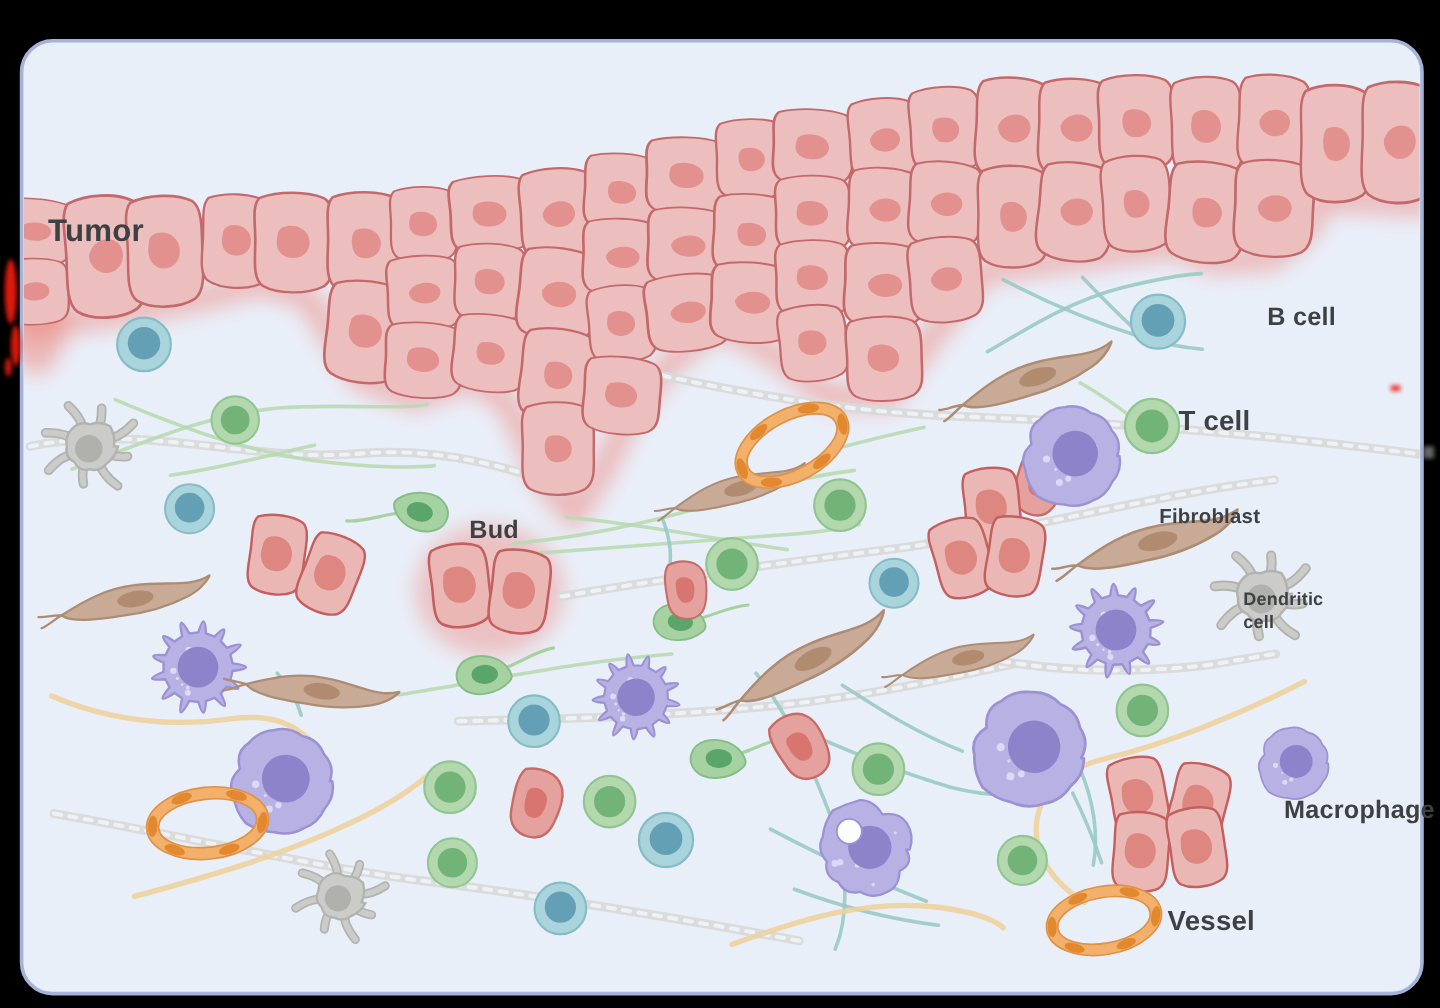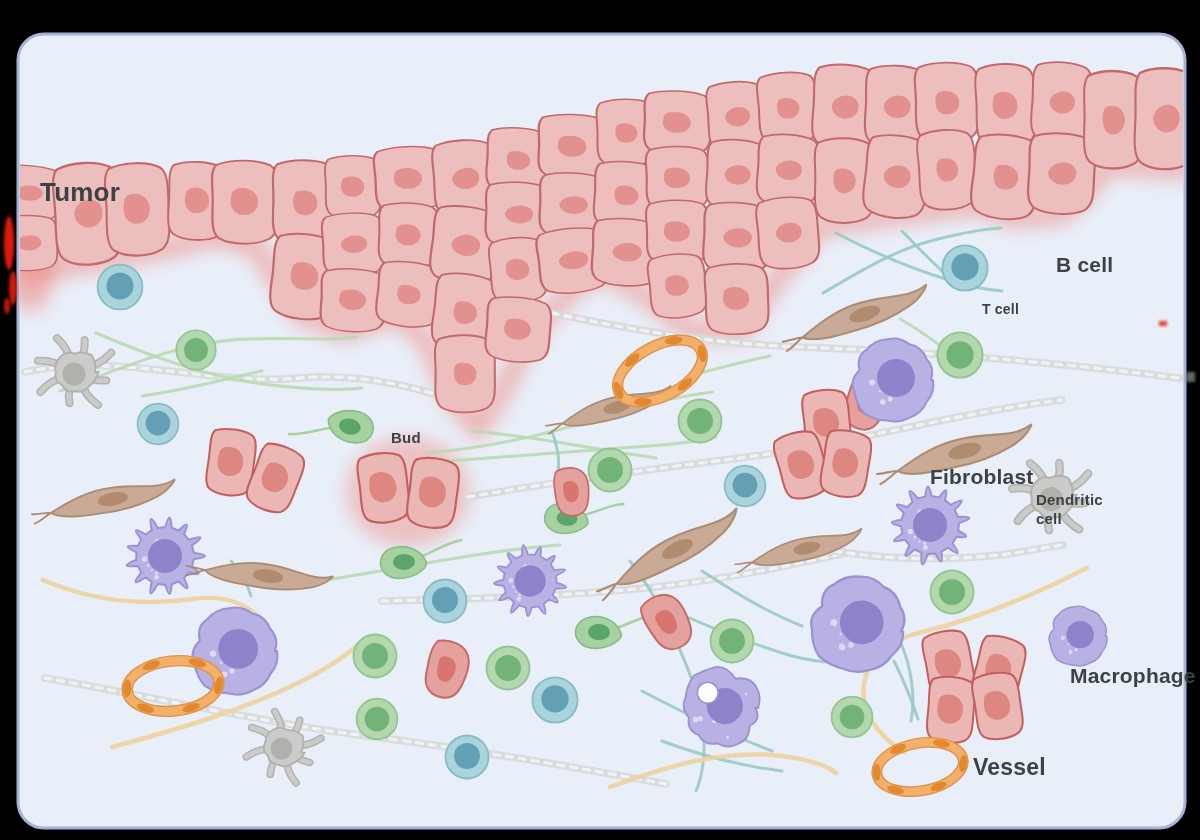--- a/index.html
+++ b/index.html
@@ -319,19 +319,19 @@
         <ellipse cx="9" cy="243" rx="5" ry="27" fill="#e81d10" opacity="0.95" filter="url(#blur2)"></ellipse>
         <ellipse cx="13" cy="288" rx="4" ry="17" fill="#e81d10" opacity="0.9" filter="url(#blur2)"></ellipse>
         <ellipse cx="7" cy="306" rx="3" ry="8" fill="#e81d10" opacity="0.85" filter="url(#blur2)"></ellipse>
         <rect x="1159" y="321" width="8" height="5" fill="#e81d10" opacity="0.85" filter="url(#blur2)"></rect>
         <rect x="1186" y="372" width="9" height="10" fill="#8f9398" opacity="0.7" filter="url(#blur2)"></rect>
       </g>
   </svg>
 
   <div class="lbl" style="left: 40px; top: 176px; font-size: 26px; width: 140px; color: rgb(61, 65, 68);">Tumor</div>
   <div class="lbl" style="left: 1056px; top: 252px; font-size: 21px; width: 120px; color: rgb(61, 65, 68);">B cell</div>
-  <div class="lbl" style="left: 982px; top: 301px; font-size: 14px; width: 120px; color: rgb(61, 65, 68);">T cell</div>
-  <div class="lbl" style="left: 930px; top: 420px; font-size: 21px; width: 160px; color: rgb(61, 65, 68); margin-top: 44px;">Fibroblast</div>
+  <div class="lbl" style="left: 982px; top: 336px; font-size: 23px; width: 120px; color: rgb(61, 65, 68);">T cell</div>
+  <div class="lbl" style="left: 966px; top: 420px; font-size: 17px; width: 160px; color: rgb(61, 65, 68);">Fibroblast</div>
   <div class="lbl" style="left: 1036px; top: 491px; font-size: 15px; width: 92px; color: rgb(61, 65, 68);">Dendritic cell</div>
-  <div class="lbl" style="left: 391px; top: 429px; font-size: 15px; width: 90px; color: rgb(61, 65, 68);">Bud</div>
+  <div class="lbl" style="left: 391px; top: 429px; font-size: 21px; width: 90px; color: rgb(61, 65, 68);">Bud</div>
   <div class="lbl" style="left: 1070px; top: 663px; font-size: 21px; width: 160px; color: rgb(61, 65, 68);">Macrophage</div>
   <div class="lbl" style="left: 973px; top: 753px; font-size: 23px; width: 110px; color: rgb(61, 65, 68);">Vessel</div>
 </div>
 
 </body></html>

